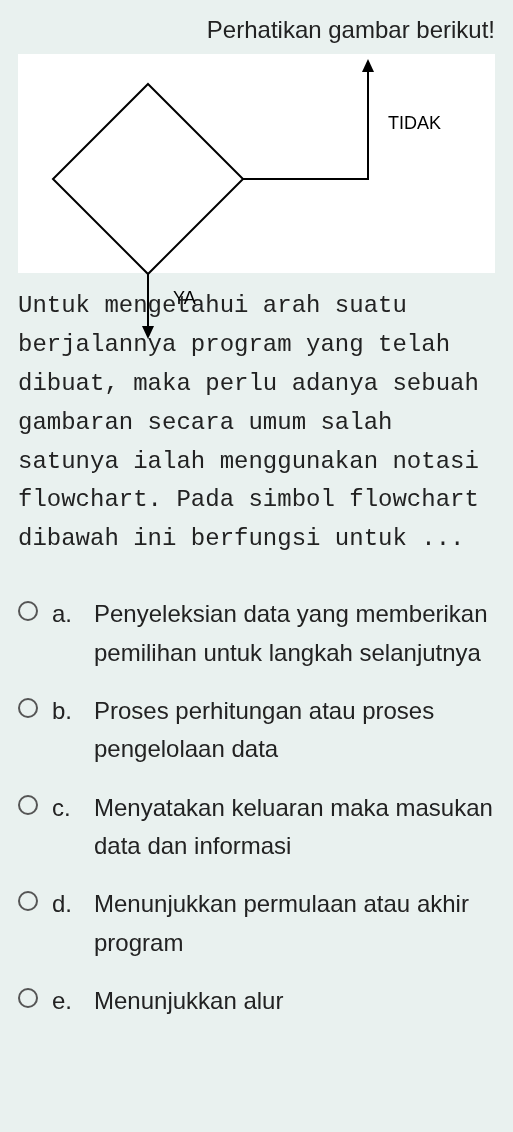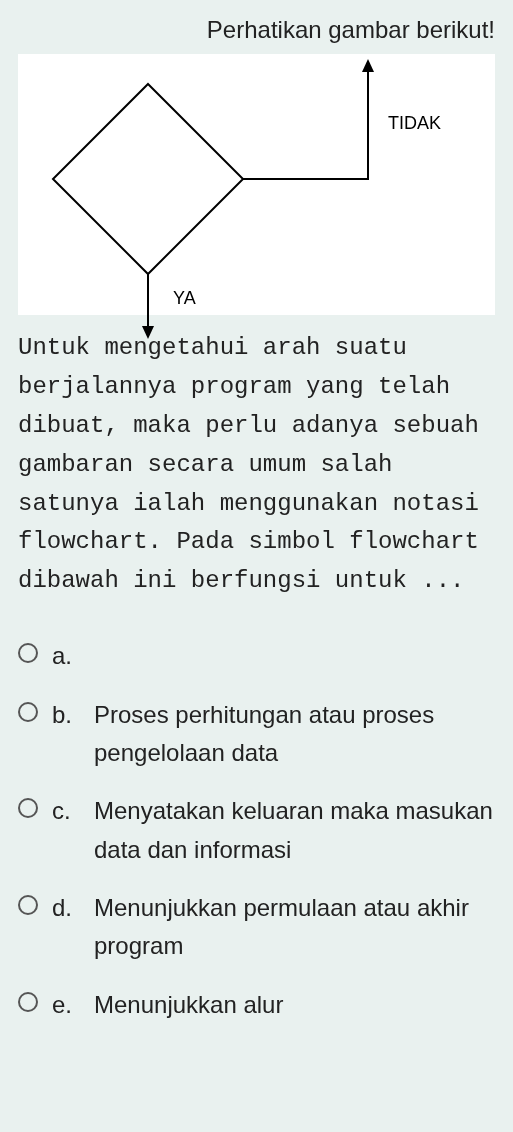--- a/index.html
+++ b/index.html
@@ -11,21 +11,21 @@
     padding: 16px 18px 30px 18px;
   }
   .prompt-title {
     font-size: 24px;
     margin-bottom: 10px;
     text-align: right;
   }
   .figure {
     background: #ffffff;
     width: 100%;
-    height: 261px;
+    height: 219px;
     position: relative;
     margin-bottom: 14px;
   }
   .figure svg {
     display: block;
   }
   .body-text {
     font-size: 24px;
     line-height: 1.62;
     margin-bottom: 36px;
@@ -89,20 +89,21 @@
     <text x="155" y="250" font-size="18" font-family="Arial" fill="#000">YA</text>
   </svg>
 </div>
 
 <div class="body-text">Untuk mengetahui arah suatu berjalannya program yang telah dibuat, maka perlu adanya sebuah gambaran secara umum salah satunya ialah menggunakan notasi flowchart. Pada simbol flowchart dibawah ini berfungsi untuk ...</div>
 
 <ul class="options">
   <li class="option">
     <span class="radio"></span>
     <span class="letter">a.</span>
+    <span class="opt-text">Penyeleksian data yang memberikan pemilihan untuk langkah selanjutnya</span>
   </li>
   <li class="option">
     <span class="radio"></span>
     <span class="letter">b.</span>
     <span class="opt-text">Proses perhitungan atau proses pengelolaan data</span>
   </li>
   <li class="option">
     <span class="radio"></span>
     <span class="letter">c.</span>
     <span class="opt-text">Menyatakan keluaran maka masukan data dan informasi</span>

